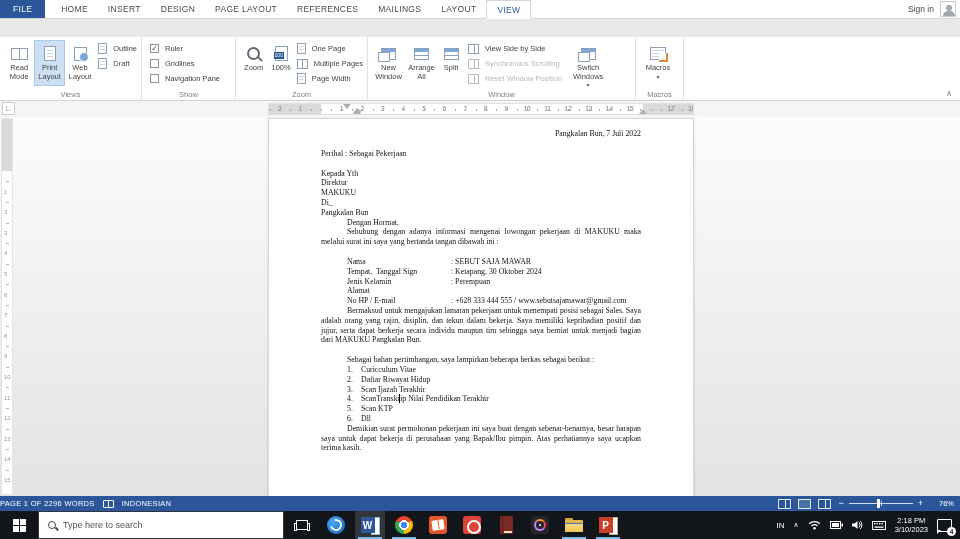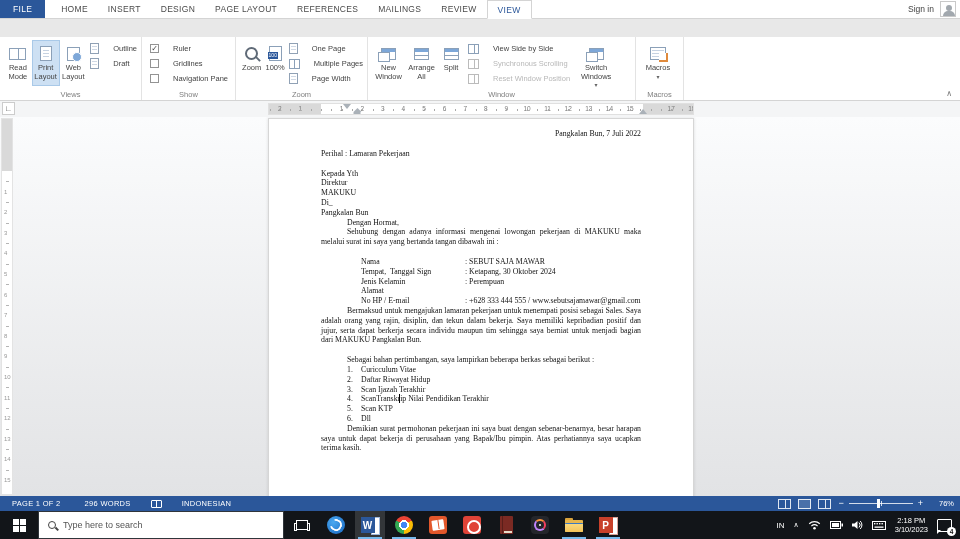--- a/index.html
+++ b/index.html
@@ -34,21 +34,21 @@
   .avatar::after{content:'';position:absolute;left:2px;bottom:0;width:12px;height:5px;border-radius:6px 6px 0 0;background:#a2a8ae}
 
   
   .ribbon{position:absolute;left:0;top:37px;width:960px;height:64px;background:#fff;border-bottom:1px solid #d4d4d4;display:flex}
   .rgroup{position:relative;height:100%;border-right:1px solid #e3e3e3;display:flex;align-items:flex-start;padding:3px 4px 12px 4px}
   .glabel{position:absolute;bottom:1px;left:0;right:0;text-align:center;font-size:7.5px;color:#7f7f7f}
   .bigbtn{width:33px;min-height:46px;display:flex;flex-direction:column;align-items:center;padding-top:2px;font-size:7.5px;line-height:8.5px;text-align:center;color:#444;border:1px solid transparent}
   .bigbtn .bicon{height:21px;display:flex;align-items:center;justify-content:center}
   .bigbtn.selected{background:#cde0f3;border:1px solid #a9c9e8}
   .smallcol{display:flex;flex-direction:column;gap:4px;padding-top:3px}
-  .smallbtn{display:flex;align-items:center;gap:14px;font-size:7.5px;color:#444;height:11px;white-space:nowrap}
+  .smallbtn{display:flex;align-items:center;gap:6px;font-size:7.5px;color:#444;height:11px;white-space:nowrap}
   .smallbtn.dis{color:#b8b8b8}
   .chk{width:9px;height:9px;border:1px solid #939393;background:#fff;font-size:8px;line-height:7px;text-align:center;color:#444;flex:0 0 auto}
   .dd{font-size:6px;color:#666}
   
   .i-book{width:17px;height:12px;background:#fff;border:1px solid #8ba0b8;position:relative}
   .i-book::before{content:'';position:absolute;left:50%;top:0;bottom:0;width:1px;background:#8ba0b8}
   .i-page{width:12px;height:15px;background:#fff;border:1px solid #8ba0b8;position:relative}
   .i-page::before{content:'';position:absolute;left:2px;right:2px;top:3px;height:8px;background:repeating-linear-gradient(#c7d3e2 0 1px,#fff 1px 3px)}
   .i-web{width:13px;height:14px;background:#fff;border:1px solid #8ba0b8;position:relative}
   .i-web::after{content:'';position:absolute;right:-3px;bottom:-2px;width:8px;height:8px;border-radius:50%;background:#7da7d8;border:1px solid #fff}
@@ -86,31 +86,31 @@
   .docarea{position:absolute;left:0;top:117px;width:960px;height:379px;background:linear-gradient(#fbfcfd,#e2e3e5);overflow:hidden}
   .vruler{position:absolute;left:1px;top:1px;width:12px;height:377px;background:linear-gradient(#d9d9d9 0 52px,#fff 52px);border:1px solid #e3e3e3;overflow:hidden}
   .vnum{position:absolute;left:2px;transform:translateY(-50%);font-size:6px;color:#999}
   .vtick{position:absolute;left:4px;width:3px;height:1px;background:#b5b5b5}
   .page{position:absolute;left:268px;top:1px;width:426px;height:420px;background:#fff;border:1px solid #d6d6d6;box-shadow:0 0 3px rgba(0,0,0,.12);
     font-family:"Liberation Serif","DejaVu Serif",serif;font-size:7.8px;line-height:9.8px;color:#131313;padding:10px 52px 0 52px}
   .t-right{text-align:right}
   .ind{text-indent:26px}
   .just{text-align:justify}
   .mt{margin-top:10px}.mt2{margin-top:0}
-  .drow{display:flex;margin-left:40px}
+  .drow{display:flex;margin-left:26px}
   .dlabel{width:104px;white-space:pre;flex:0 0 auto}
   .dvalue{white-space:pre-line}
   .arow{display:flex;margin-left:26px}
   .anum{width:14px;flex:0 0 auto}
   .arow.has-caret{position:relative}
   .arow.has-caret::after{content:'';position:absolute;left:52px;top:0;width:1px;height:9px;background:#000}
 
   
   .statusbar{position:absolute;left:0;top:496px;width:960px;height:15px;background:#2b579a;color:#fff;display:flex;align-items:center;font-size:7.5px}
-  .sb-item{padding:0 12px;letter-spacing:.3px;white-space:nowrap}
+  .sb-item{padding:0 0;letter-spacing:.3px;white-space:nowrap}
   .sb-book{width:11px;height:8px;border:1px solid #fff;border-radius:1px;position:relative;margin:0 8px}
   .sb-book::before{content:'';position:absolute;left:50%;top:0;bottom:0;width:1px;background:#fff}
   .sb-right{margin-left:auto;display:flex;align-items:center;gap:7px;padding-right:6px}
   .vbtn{width:13px;height:10px;border:1px solid rgba(255,255,255,.85);background:rgba(255,255,255,.15)}
   .vbtn.book{background:transparent;position:relative}
   .vbtn.book::before{content:'';position:absolute;left:50%;top:0;bottom:0;width:1px;background:rgba(255,255,255,.85)}
   .zoomslider{display:flex;align-items:center;gap:5px}
   .zs-sign{font-size:9px;line-height:9px}
   .zs-track{width:64px;height:1px;background:rgba(255,255,255,.8);position:relative}
   .zs-notch{position:absolute;left:50%;top:-2px;width:1px;height:5px;background:rgba(255,255,255,.8)}
@@ -195,21 +195,21 @@
 </div>
 
 <div class="tabrow">
   <span class="tab file">FILE</span>
   <span class="tab">HOME</span>
   <span class="tab">INSERT</span>
   <span class="tab">DESIGN</span>
   <span class="tab">PAGE LAYOUT</span>
   <span class="tab">REFERENCES</span>
   <span class="tab">MAILINGS</span>
-  <span class="tab">REVIEW</span>
+  <span class="tab">LAYOUT</span>
   <span class="tab active">VIEW</span>
   <span class="signin">Sign in</span>
   <span class="avatar"></span>
 </div>
 
 <div class="ribbon">
   <div class="rgroup" style="width:142px">
     <div class="bigbtn">
       <span class="bicon">
           <span class="i-book"></span>
@@ -443,21 +443,21 @@
       <span class="vtick" style="top: 288.9px;"></span>
       <span class="vnum" style="top: 319.8px;">13</span>
       <span class="vtick" style="top: 309.5px;"></span>
       <span class="vnum" style="top: 340.4px;">14</span>
       <span class="vtick" style="top: 330.1px;"></span>
       <span class="vnum" style="top: 361px;">15</span>
       <span class="vtick" style="top: 350.7px;"></span>
     </div>
   <div class="page">
     <div class="t-right">Pangkalan Bun, 7 Juli 2022</div>
-    <div class="mt">Perihal : Lamaran Pekerjaan</div>
+    <div class="mt">Perihal : Sebagai Pekerjaan</div>
     <div class="mt">
       <div>Kepada Yth</div>
       <div>Direktur</div>
       <div>MAKUKU</div>
       <div>Di_</div>
       <div>Pangkalan Bun</div>
     </div>
     <div class="mt2" style="padding-left:26px">Dengan Hormat,</div>
     <div class="ind just">Sehubung dengan adanya informasi mengenai lowongan pekerjaan di MAKUKU maka melalui surat ini saya yang bertanda tangan dibawah ini :</div>
     <div class="mt">

